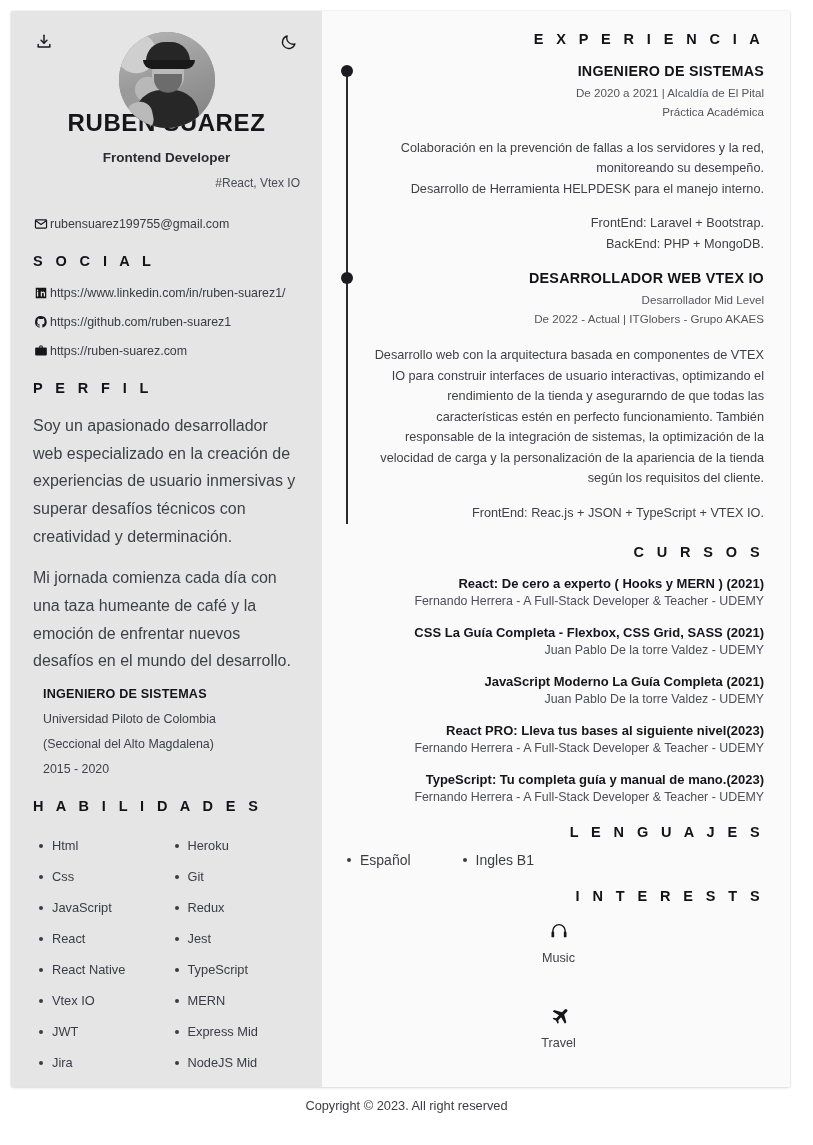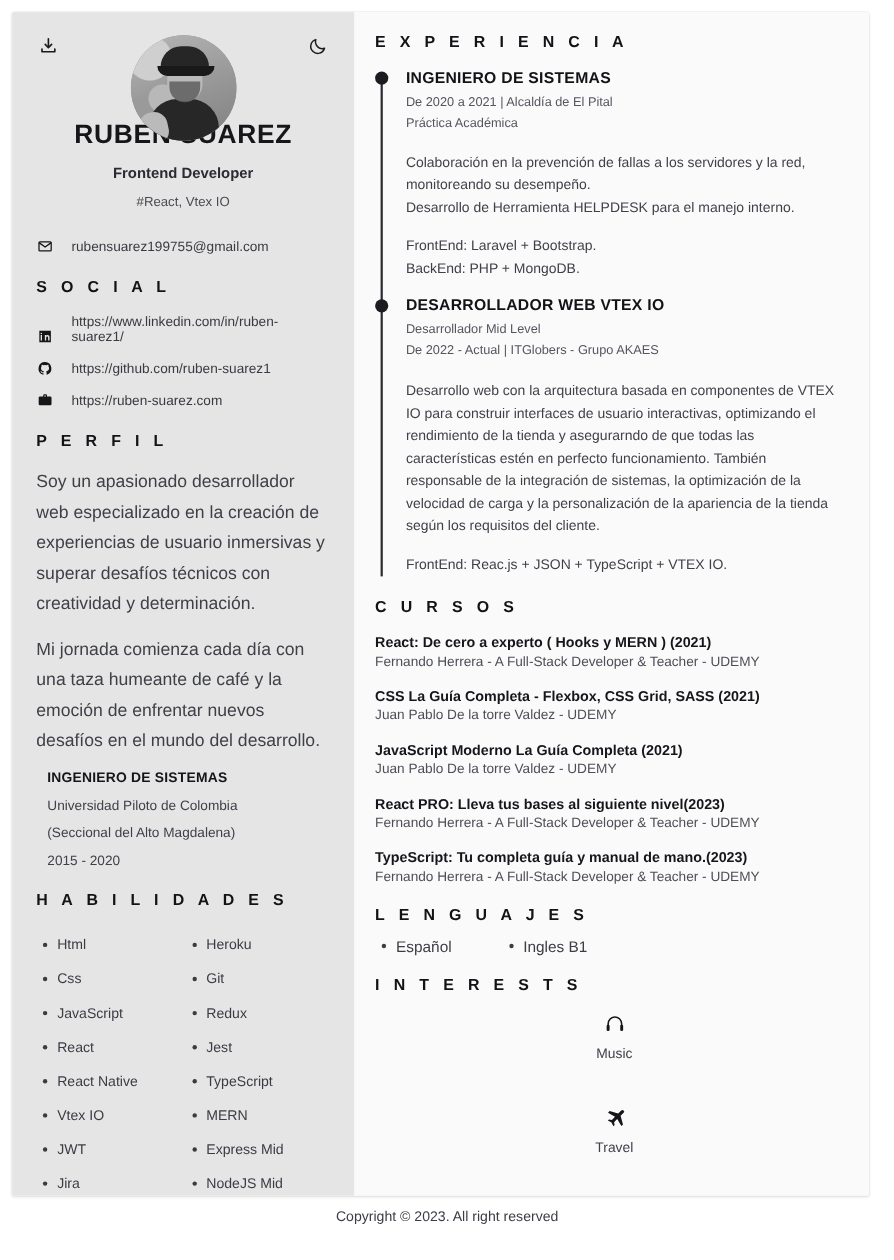--- a/index.html
+++ b/index.html
@@ -131,32 +131,32 @@
   }
   .role {
     margin-top: 13px;
     text-align: center;
     font-size: 13.5px;
     font-weight: 700;
     color: #2b2b31;
   }
   .tags {
     margin-top: 11px;
-    text-align: center;
+    text-align: right;
     font-size: 12px;
     color: #4b4b54;
   }
 
   .contact {
     margin-top: 26px;
   }
   .crow {
     display: flex;
-    align-items: flex-end;
-    gap: 17px;
+    align-items: center;
+    gap: 2px;
     margin-bottom: 14px;
     font-size: 12.4px;
     color: #3a3a42;
     cursor: pointer;
   }
   .crow .ic {
     width: 15px; height: 15px;
     flex: 0 0 15px;
     color: #16161a;
     display: flex; align-items: center; justify-content: center;
@@ -216,20 +216,21 @@
     background: #3b3b44;
     flex: 0 0 4px;
   }
 
   
   .right {
     flex: 1;
     background: #fafafa;
     padding: 20px 26px 20px 19px;
     overflow: hidden;
+    text-align: right;
   }
   .right h2.sec:first-child { margin-top: 0; }
 
   .timeline {
     position: relative;
     padding-left: 28px;
     margin-top: 4px;
   }
   .tl-line {
     position: absolute;

